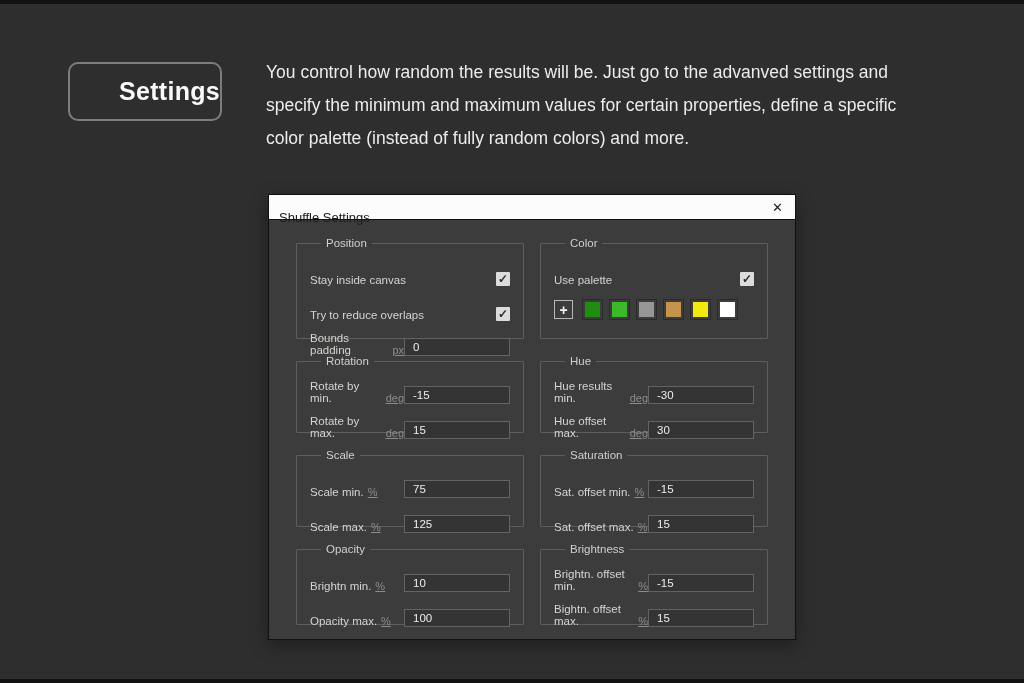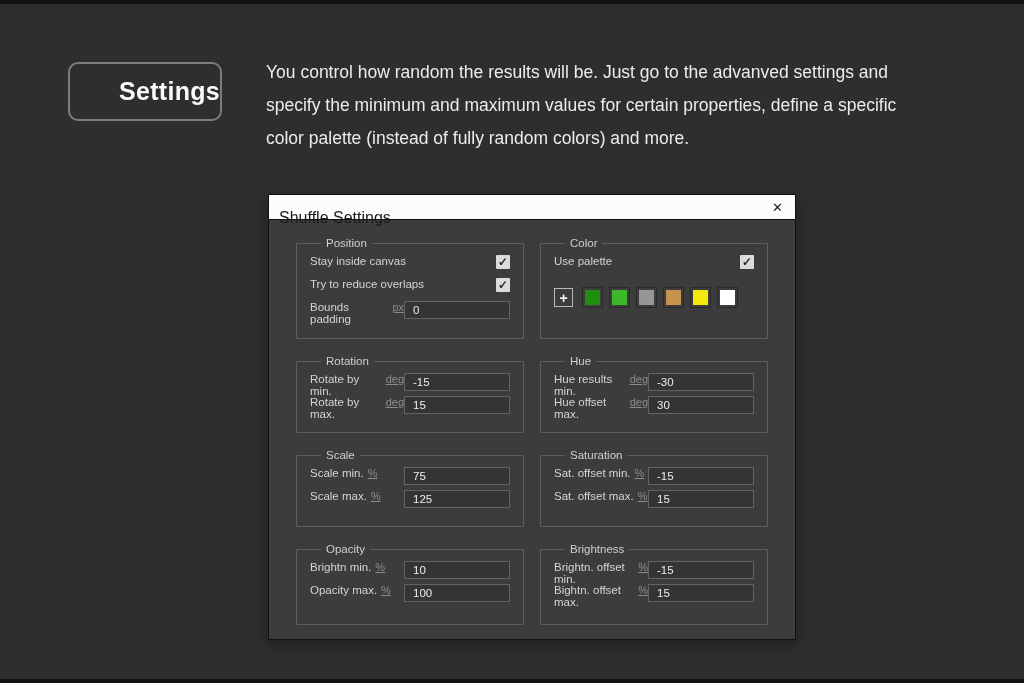--- a/index.html
+++ b/index.html
@@ -30,21 +30,21 @@
   
   .dialog {
     position:absolute; left:268px; top:194px; width:528px; height:446px;
     background:#3d3c3c; border:1px solid #101010;
     box-shadow:0 5px 16px rgba(0,0,0,0.35);
   }
   .titlebar {
     height:25px; background:#fcfcfc; border-bottom:1px solid #101010;
     display:flex; align-items:center; padding:0 10px;
   }
-  .titlebar-text { font-size:16px; color:#1b1b1b;margin-top:21px; }
+  .titlebar-text { font-size:13px; color:#1b1b1b;margin-top:21px; }
   .close-btn {
     margin-left:auto; color:#1b1b1b; font-size:13px; line-height:13px;
     cursor:default; padding:0 2px;
   }
 
   .dialog-body {
     padding:17px 19px 0 27px;
     display:grid; grid-template-columns:228px 228px;
     column-gap:26px; row-gap:15px;gap:16px;
   }
@@ -52,21 +52,21 @@
     border:1px solid #5e5e5e; border-radius:1px;
     padding:2px 13px 0 13px;
   }
   fieldset.h-lg { height:102px; }
   fieldset.h-md { height:78px; }
   fieldset.h-xl { height:82px; }
   legend {
     margin-left:11px; padding:0 5px; color:#cfcfcf; font-size:11.5px;
   }
   .row {
-    display:flex; align-items:flex-start; margin-top:4px; height:19px;
+    display:flex; align-items:flex-end; margin-top:16px; height:19px;
   }
   .row .lbl { color:#d6d4d1; font-size:11.5px; }
   .row .unit { color:#8c8c8c; font-size:11px; margin-left:4px;text-decoration:underline; }
   .row .spacer { flex:1; }
 
   .checkbox {
     width:14px; height:14px; background:#dcdcdc; border-radius:1px;
     display:flex; align-items:center; justify-content:center;
   }
   .checkbox .check {

